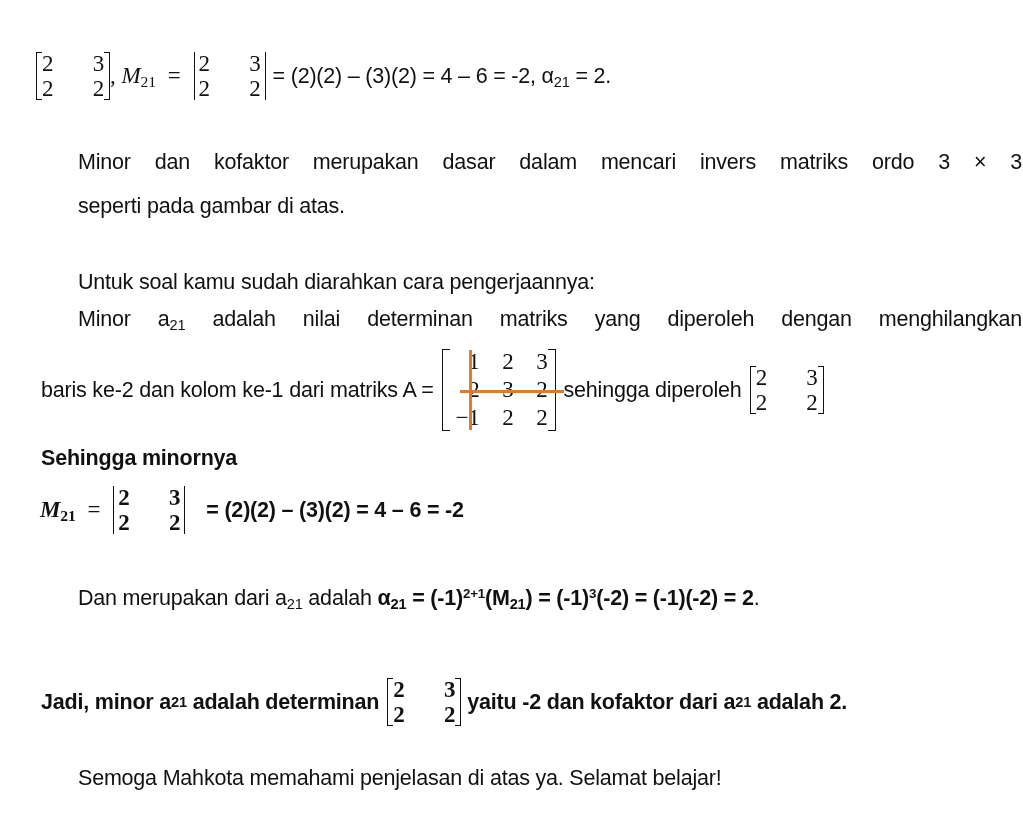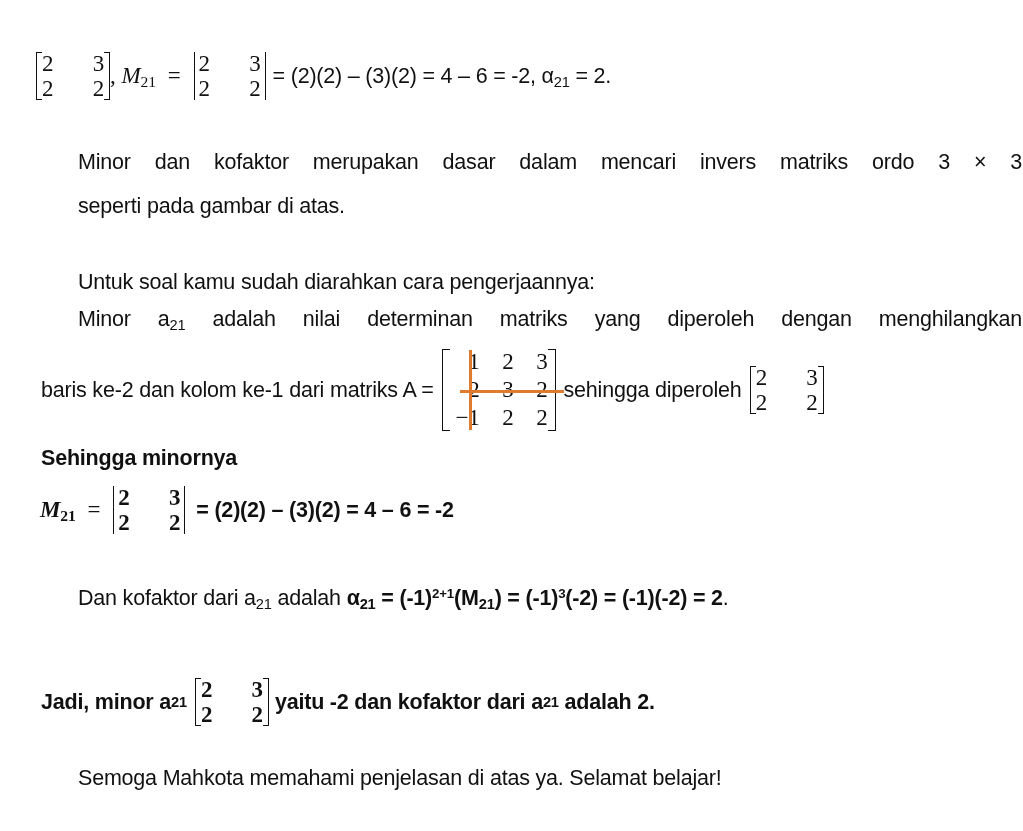--- a/index.html
+++ b/index.html
@@ -116,30 +116,31 @@
   <span class="mat m2 bold">
     <span class="bar-l"></span>
     <span class="grid">
       <span>2</span>
         <span>3</span>
       <span>2</span>
         <span>2</span>
     </span>
     <span class="bar-r"></span>
   </span>
-  <span style="margin-left:10px;">= (2)(2) – (3)(2) = 4 – 6 = -2</span>
+  <span style="margin-left:20px;">= (2)(2) – (3)(2) = 4 – 6 = -2</span>
 </div>
 
 <div class="para txt" style="top:586px; white-space:nowrap;">
-  <span>Dan kofaktor dari a</span><sub>21</sub><span style="white-space:pre;"> adalah </span><span class="bold"><span>α</span><sub>21</sub><span style="white-space:pre;"> = (-1)</span><sup>2+1</sup><span>(M</span><sub>21</sub><span style="white-space:pre;">) = (-1)</span><sup>3</sup><span>(-2) = (-1)(-2) = 2</span></span><span>.</span>
+  <span>Dan merupakan dari a</span><sub>21</sub><span style="white-space:pre;"> adalah </span><span class="bold"><span>α</span><sub>21</sub><span style="white-space:pre;"> = (-1)</span><sup>2+1</sup><span>(M</span><sub>21</sub><span style="white-space:pre;">) = (-1)</span><sup>3</sup><span>(-2) = (-1)(-2) = 2</span></span><span>.</span>
 </div>
 
 <div class="abs txt bold" style="left:41px; top:674px; height:56px; display:flex; align-items:center;">
   <span>Jadi, minor a</span>
     <sub>21</sub>
+    <span style="white-space:pre;"> adalah determinan</span>
   <span class="mat m2 bold" style="margin:0 6px 0 8px;">
     <span class="brk-l"></span>
     <span class="grid">
       <span>2</span>
         <span>3</span>
       <span>2</span>
         <span>2</span>
     </span>
     <span class="brk-r"></span>
   </span>

